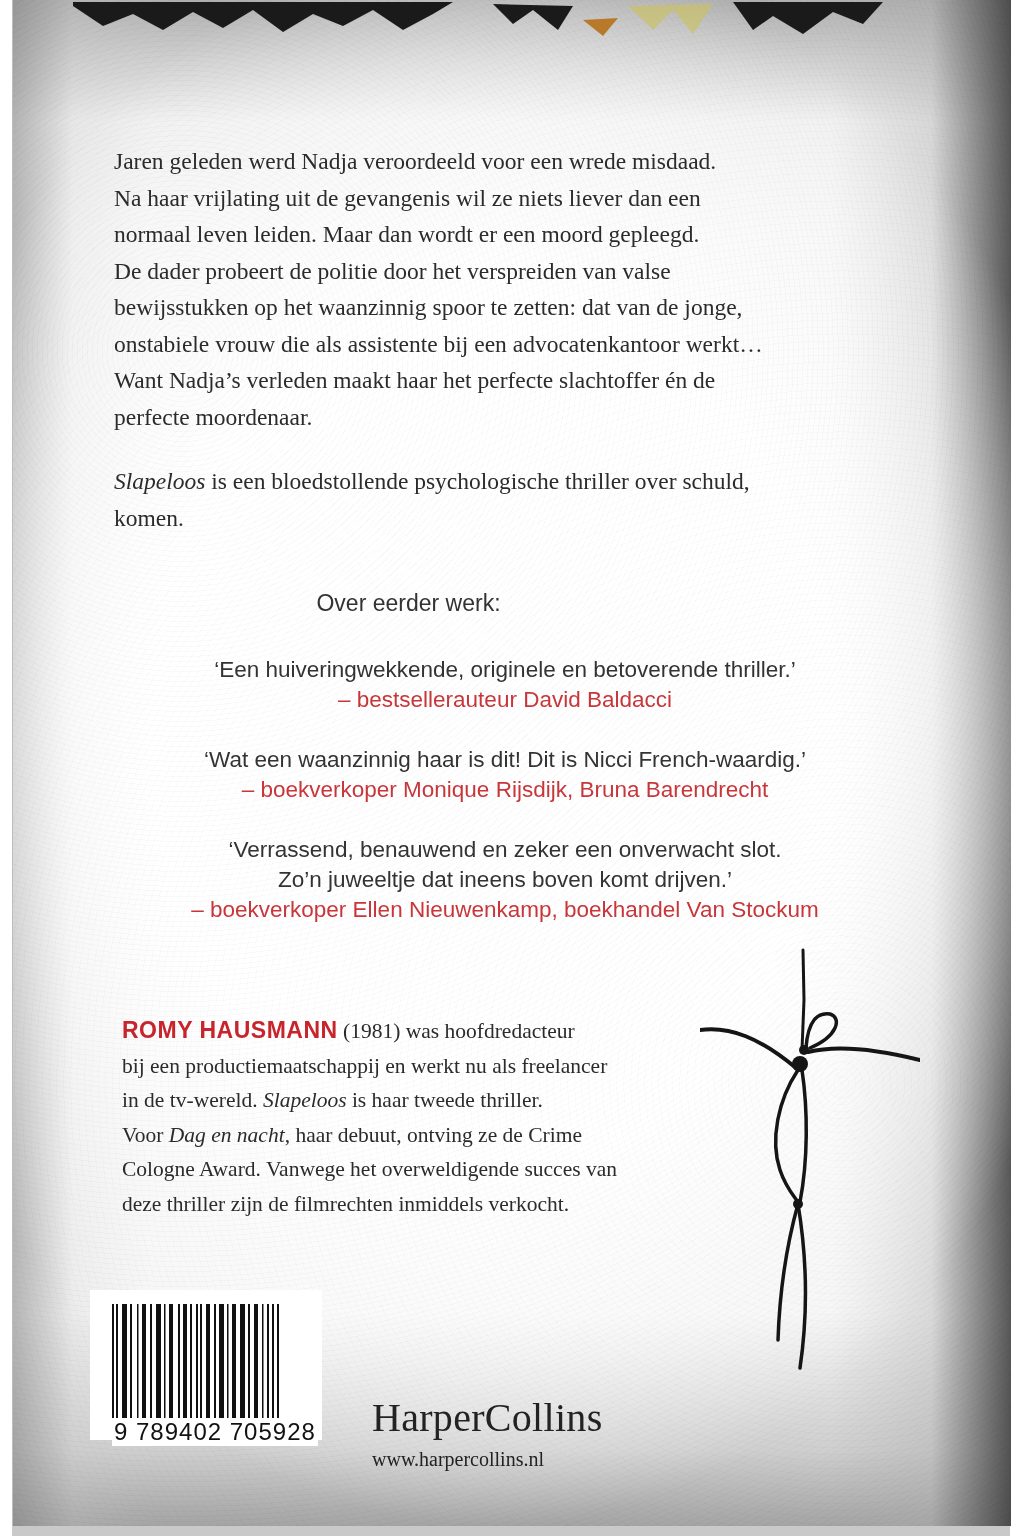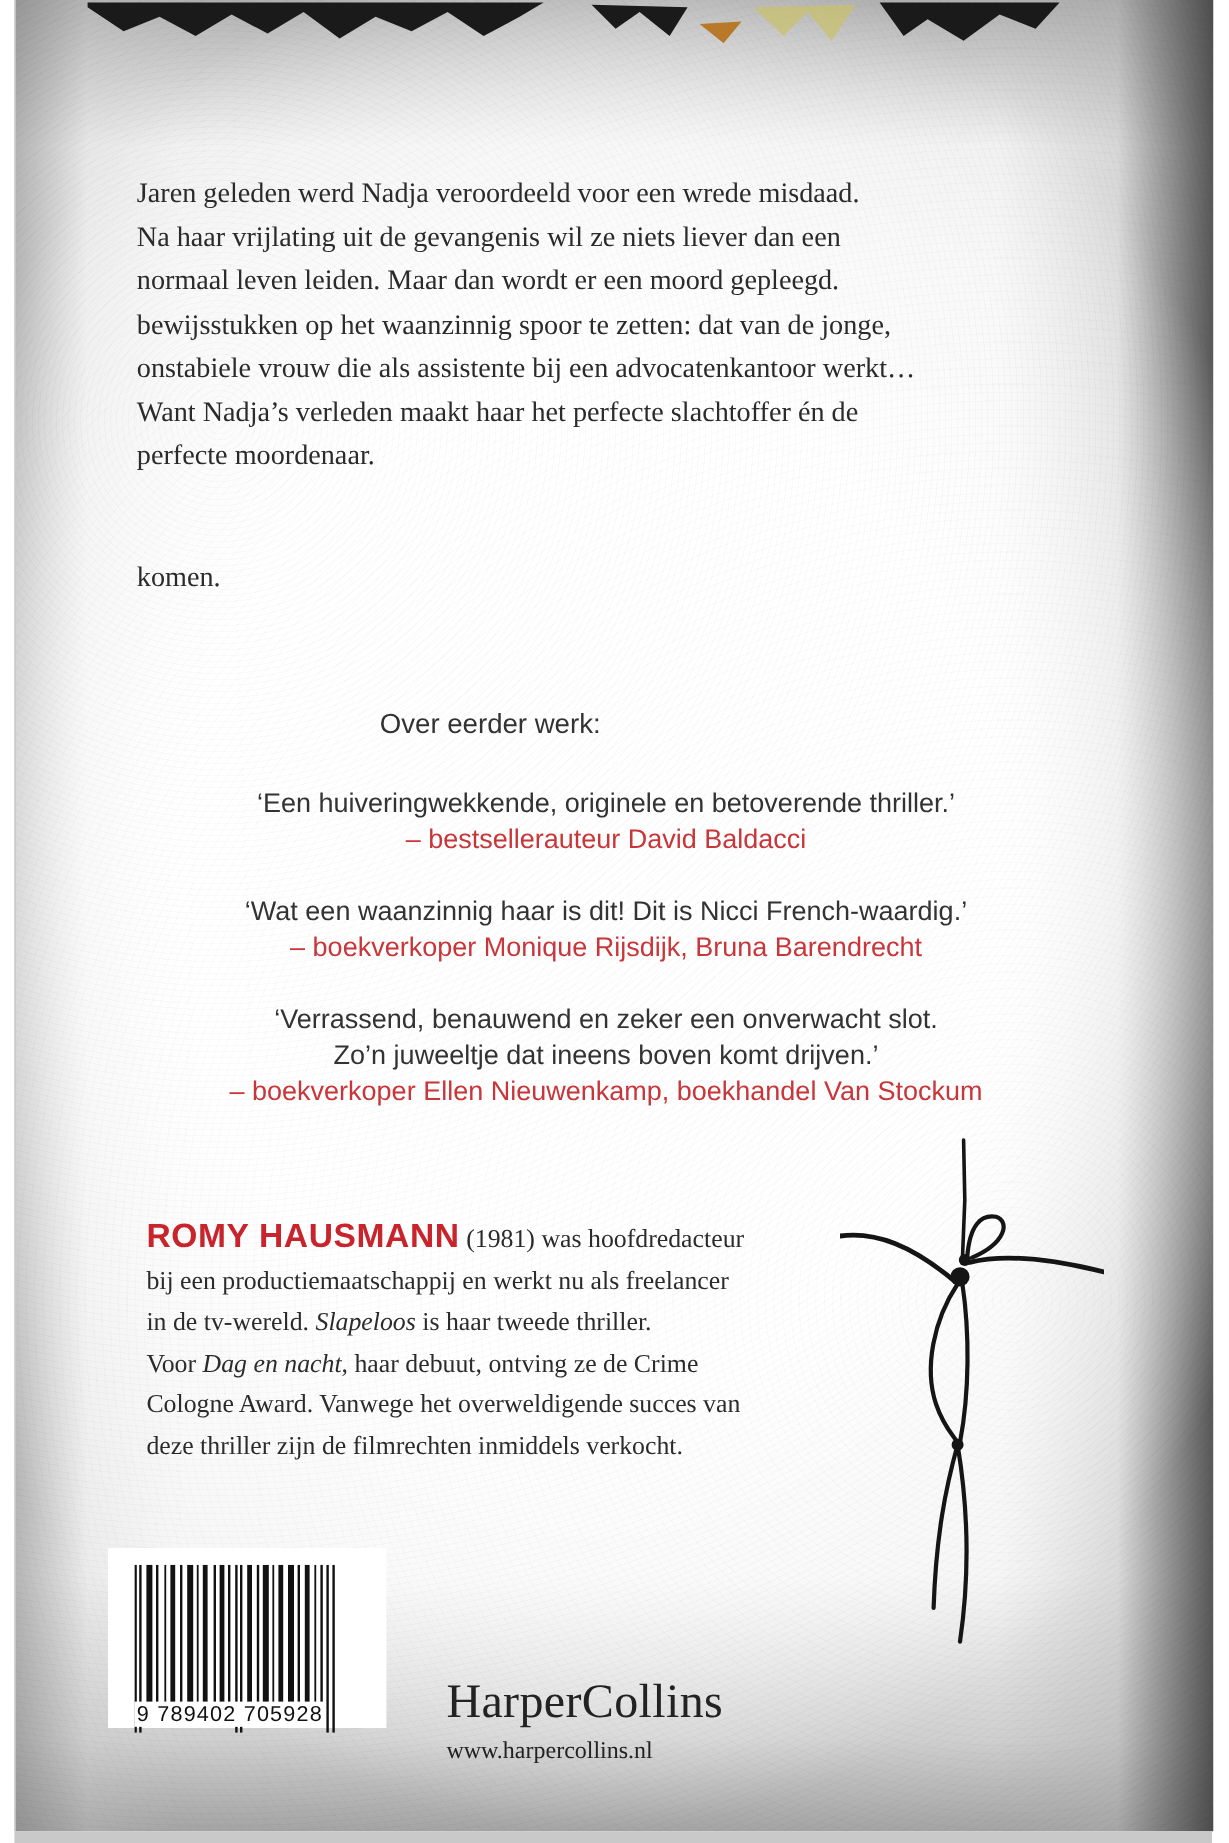--- a/index.html
+++ b/index.html
@@ -47,29 +47,29 @@
   .quote .q { color: #333; display: block; white-space: nowrap; }
   .quote .attr { color: #c8363a; display: block; white-space: nowrap; }
   #quote1 { top: 655px; }
   #quote2 { top: 745px; }
   #quote3 { top: 835px; }
   .author-block {
     position: absolute; left: 122px; top: 1013px; width: 560px; color: #2b2b2b;
     font-size: 21.5px; line-height: 34.5px;
   }
   .author-name {
-    color: #c8242c; font-family: "Liberation Sans", sans-serif; font-weight: bold; font-size: 28px; letter-spacing: 0.5px;
+    color: #c8242c; font-family: "Liberation Sans", sans-serif; font-weight: bold; font-size: 23px; letter-spacing: 0.5px;
   }
   .barcode-box {
     position: absolute; left: 90px; top: 1290px; width: 232px; height: 150px; background: #ffffff;
   }
   .barcode-svg { position: absolute; left: 22px; top: 14px; }
   .isbn {
     position: absolute; left: 112px; top: 1418px; font-family: "Liberation Sans", sans-serif;
-    font-size: 18px; letter-spacing: 1px; color: #111; background: #fff; padding: 0 2px;
+    font-size: 24px; letter-spacing: 1px; color: #111; background: #fff; padding: 0 2px;
   }
   .publisher {
     position: absolute; left: 372px; top: 1394px; font-family: "Liberation Serif", serif;
     font-size: 40px; color: #222; letter-spacing: 0.3px;
   }
   .publisher-url {
     position: absolute; left: 372px; top: 1448px; font-family: "Liberation Serif", serif;
     font-size: 20px; color: #222;
   }
   .twig { position: absolute; left: 700px; top: 940px; }
@@ -86,27 +86,29 @@
     <path d="M615 6 L640 30 L660 10 L680 34 L700 4 Z" fill="#c9c26a" opacity="0.7"></path>
     <path d="M720 2 L740 30 L760 16 L790 34 L820 12 L850 24 L870 2 Z" fill="#1a1a1a"></path>
   </svg>
 </div>
 <div class="bottom-strip"></div>
 
 <div class="text-block" id="para1">
   <span class="line">Jaren geleden werd Nadja veroordeeld voor een wrede misdaad.</span>
   <span class="line">Na haar vrijlating uit de gevangenis wil ze niets liever dan een</span>
   <span class="line">normaal leven leiden. Maar dan wordt er een moord gepleegd.</span>
+  <span class="line">De dader probeert de politie door het verspreiden van valse</span>
   <span class="line">bewijsstukken op het waanzinnig spoor te zetten: dat van de jonge,</span>
   <span class="line">onstabiele vrouw die als assistente bij een advocatenkantoor werkt…</span>
   <span class="line">Want Nadja’s verleden maakt haar het perfecte slachtoffer én de</span>
   <span class="line">perfecte moordenaar.</span>
 </div>
 
 <div class="text-block" id="para2">
+  <span class="line"><i>Slapeloos</i><span> is een bloedstollende psychologische thriller over schuld,</span></span>
   <span class="line">komen.</span>
 </div>
 
 <div class="section-title">Over eerder werk:</div>
 
 <div class="quote" id="quote1">
   <span class="q">‘Een huiveringwekkende, originele en betoverende thriller.’</span>
   <span class="attr">– bestsellerauteur David Baldacci</span>
 </div>
 <div class="quote" id="quote2">

